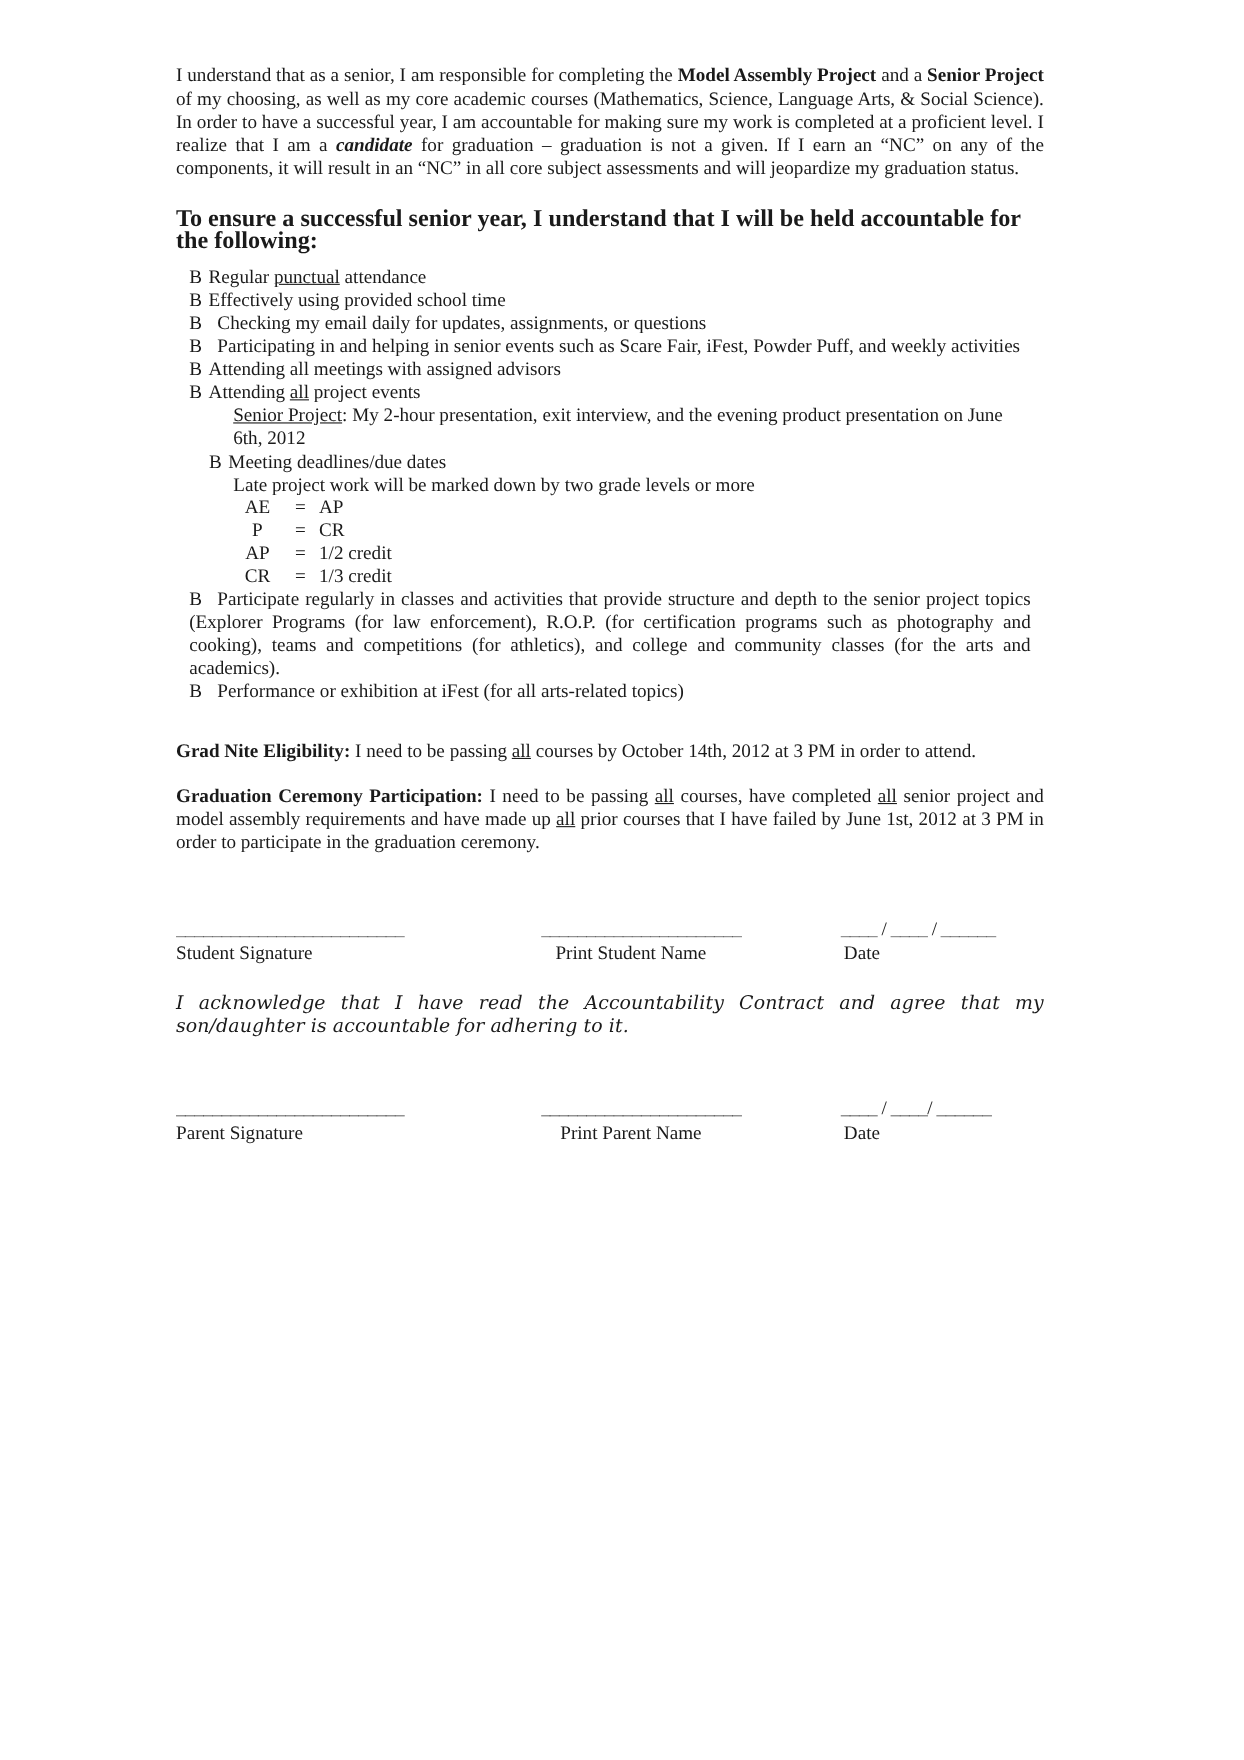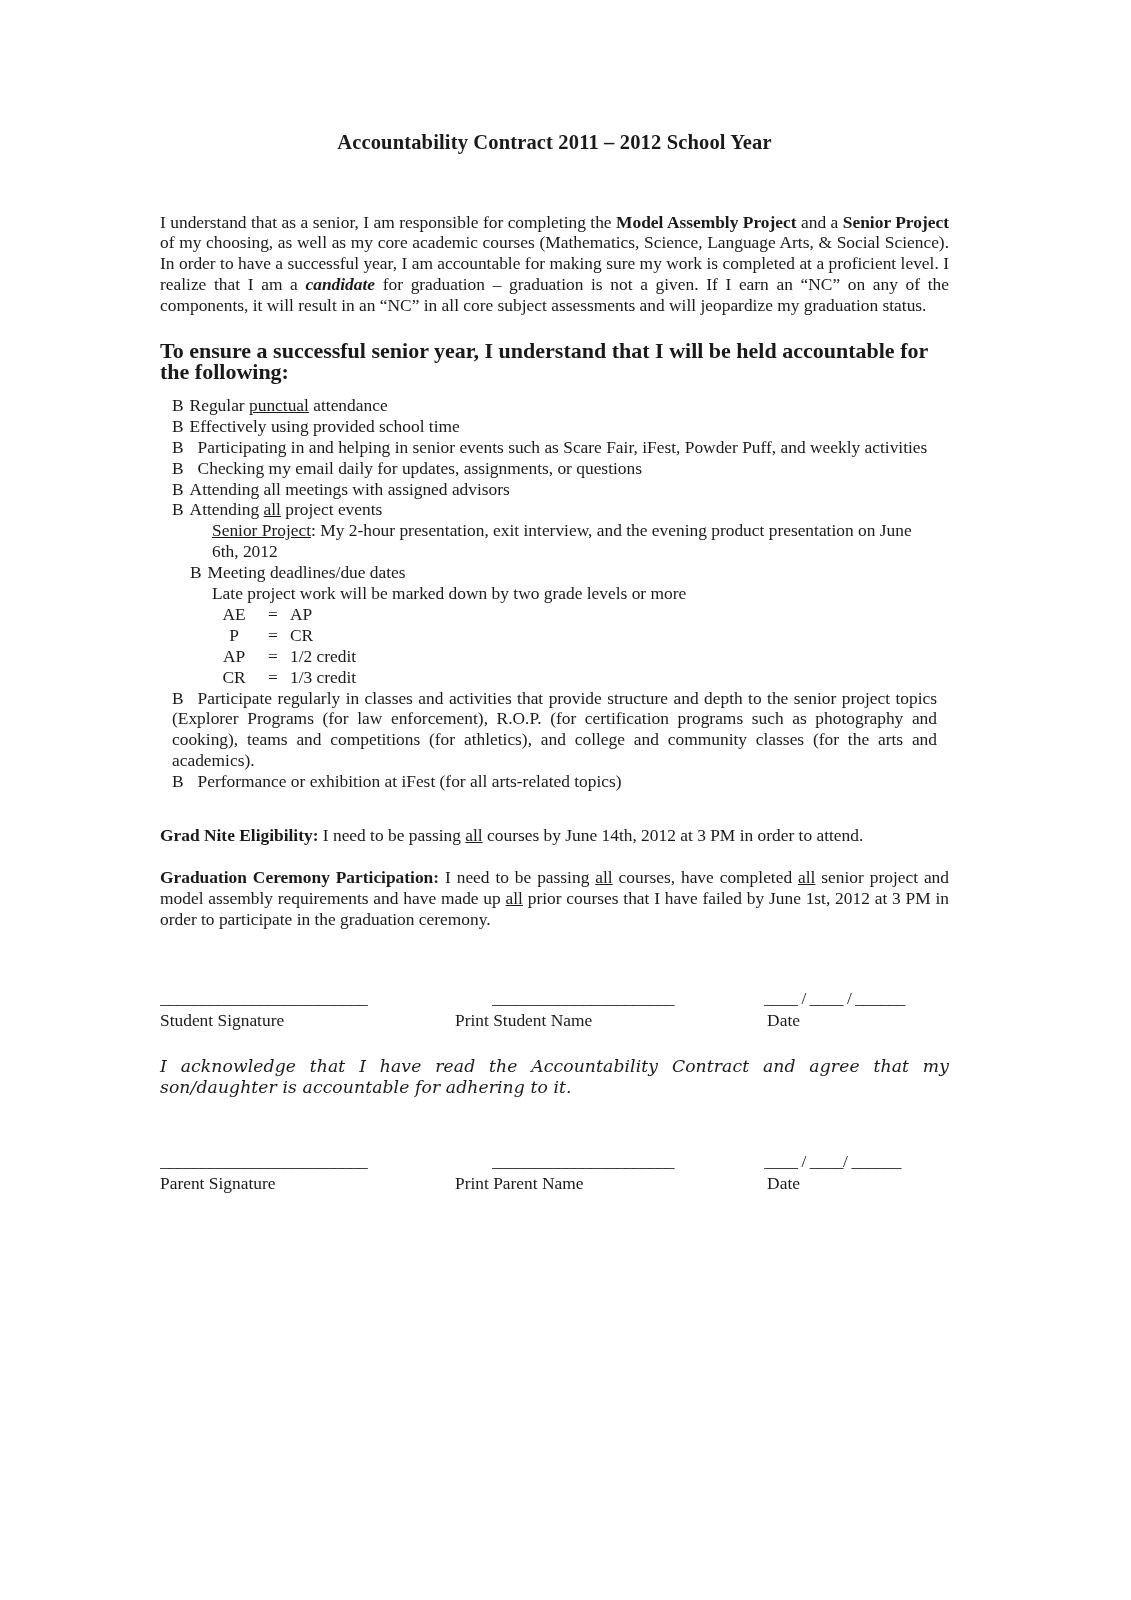--- a/index.html
+++ b/index.html
@@ -188,47 +188,46 @@
 
   .sigcaptions {
     display: flex;
     padding-top: 4px;
   }
   .cap {
     font-size: 17.4px;
     line-height: 20px;
   }
   .cap-1 { width: 326px; text-align: left; }
-  .cap-2 { width: 262px; text-align: left; }
+  .cap-2 { width: 262px; text-align: center; }
   .cap-3 { width: 201px; text-align: left; padding-left: 75px; }
 
   .sig-gap-1 { height: 60px; }
   .sig-gap-2 { height: 55px; }
 </style>
 </head>
 <body>
 
 <div class="page">
   <div class="content">
 
-    <h1 class="doc-title">Accountability Contract 2011 – 2012 School Year</h1>
 
     <p class="para intro"><span>I understand that as a senior, I am responsible for completing the </span><span class="bold">Model Assembly Project</span><span> and a </span><span class="bold">Senior Project</span><span> of my choosing, as well as my core academic courses (Mathematics, Science, Language Arts, &amp; Social Science). In order to have a successful year, I am accountable for making sure my work is completed at a proficient level. I realize that I am a </span><span class="bi">candidate</span><span> for graduation – graduation is not a given. If I earn an “NC” on any of the components, it will result in an “NC” in all core subject assessments and will jeopardize my graduation status.</span></p>
 
     <p class="section-head">To ensure a successful senior year, I understand that I will be held accountable for the following:</p>
 
     <div class="blist">
 
       <div class="bitem tight"><span class="bullet">B</span><span>Regular </span><span class="u">punctual</span><span> attendance</span></div>
 
       <div class="bitem tight"><span class="bullet">B</span><span>Effectively using provided school time</span></div>
 
+      <div class="bitem wide"><span class="bullet">B</span><span>Checking my email daily for updates, assignments, or questions</span></div>
+
       <div class="bitem wide justify-wide"><span class="bullet">B</span><span>Participating in and helping in senior events such as Scare Fair, iFest, Powder Puff, and weekly activities</span></div>
-
-      <div class="bitem wide"><span class="bullet">B</span><span>Checking my email daily for updates, assignments, or questions</span></div>
 
       <div class="bitem tight"><span class="bullet">B</span><span>Attending all meetings with assigned advisors</span></div>
 
       <div class="bitem tight"><span class="bullet">B</span><span>Attending </span><span class="u">all</span><span> project events</span></div>
 
       <p class="subblock"><span class="u">Senior Project</span><span>: My 2-hour presentation, exit interview, and the evening product presentation on June 6th, 2012</span></p>
 
 
       <div class="bitem tight indented"><span class="bullet">B</span><span>Meeting deadlines/due dates</span></div>
 
@@ -257,21 +256,21 @@
         </div>
       </div>
 
       <div class="bitem wide justify-wide"><span class="bullet">B</span><span>Participate regularly in classes and activities that provide structure and depth to the senior project topics (Explorer Programs (for law enforcement), R.O.P. (for certification programs such as photography and cooking), teams and competitions (for athletics), and college and community classes (for the arts and academics).</span></div>
 
       <div class="bitem wide"><span class="bullet">B</span><span>Performance or exhibition at iFest (for all arts-related topics)</span></div>
 
 
     </div>
 
-    <p class="elig"><span class="bold">Grad Nite Eligibility:</span><span> I need to be passing </span><span class="u">all</span><span> courses by June 14th, 2012 at 3 PM in order to attend.</span></p>
+    <p class="elig"><span class="bold">Grad Nite Eligibility:</span><span> I need to be passing </span><span class="u">all</span><span> courses by October 14th, 2012 at 3 PM in order to attend.</span></p>
 
     <p class="elig justified"><span class="bold">Graduation Ceremony Participation:</span><span> I need to be passing </span><span class="u">all</span><span> courses, have completed </span><span class="u">all</span><span> senior project and model assembly requirements and have made up </span><span class="u">all</span><span> prior courses that I have failed by June 1st, 2012 at 3 PM in order to participate in the graduation ceremony.</span></p>
 
 
     <div class="sig-gap-1"></div>
     <div class="sigblock">
       <div class="sigrow">
         <span class="sigline sig-col-1">_________________________</span>
         <span class="sigline sig-col-2">______________________</span>
         <span class="sigline sig-col-3">____ / ____ / ______</span>

